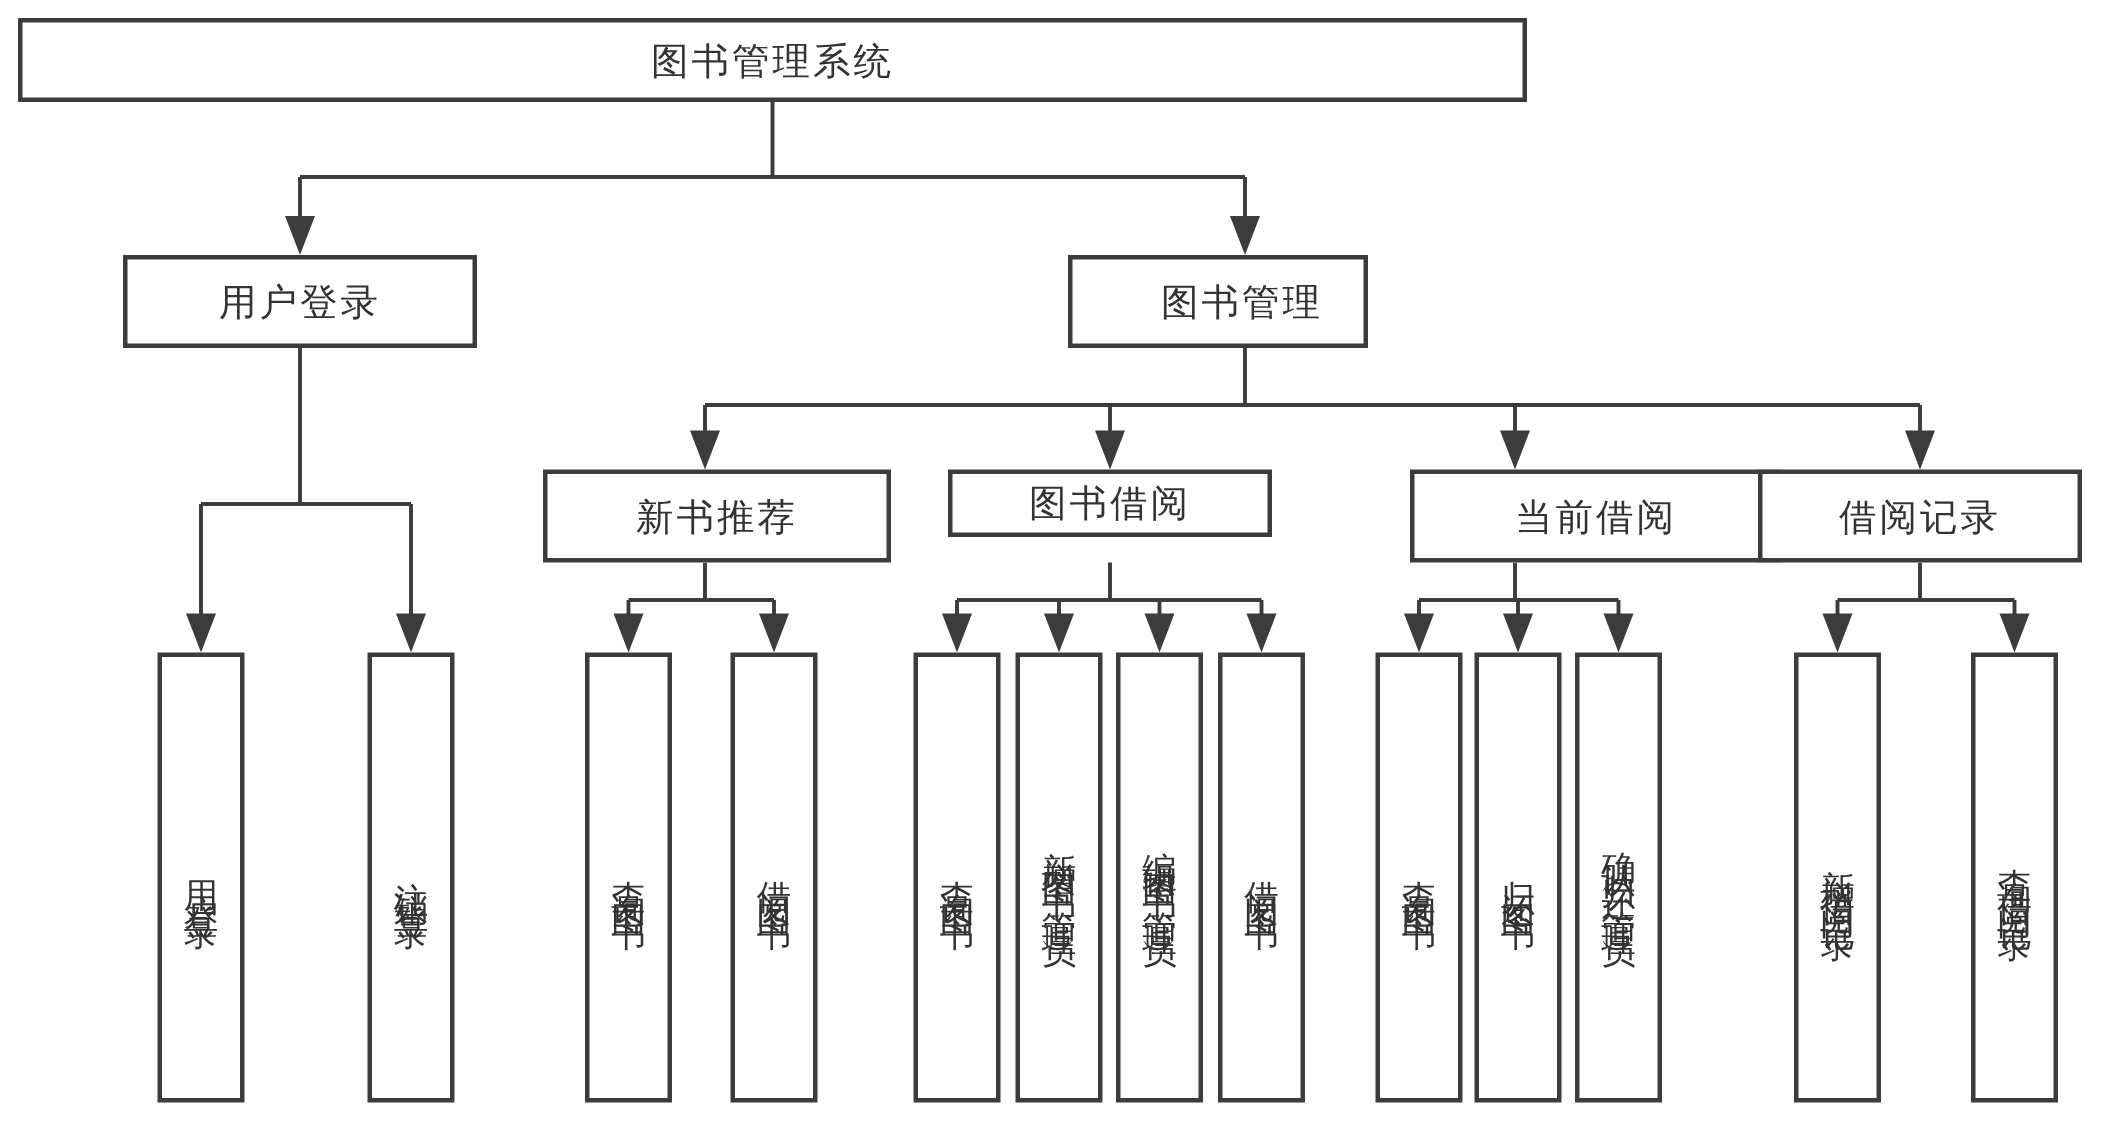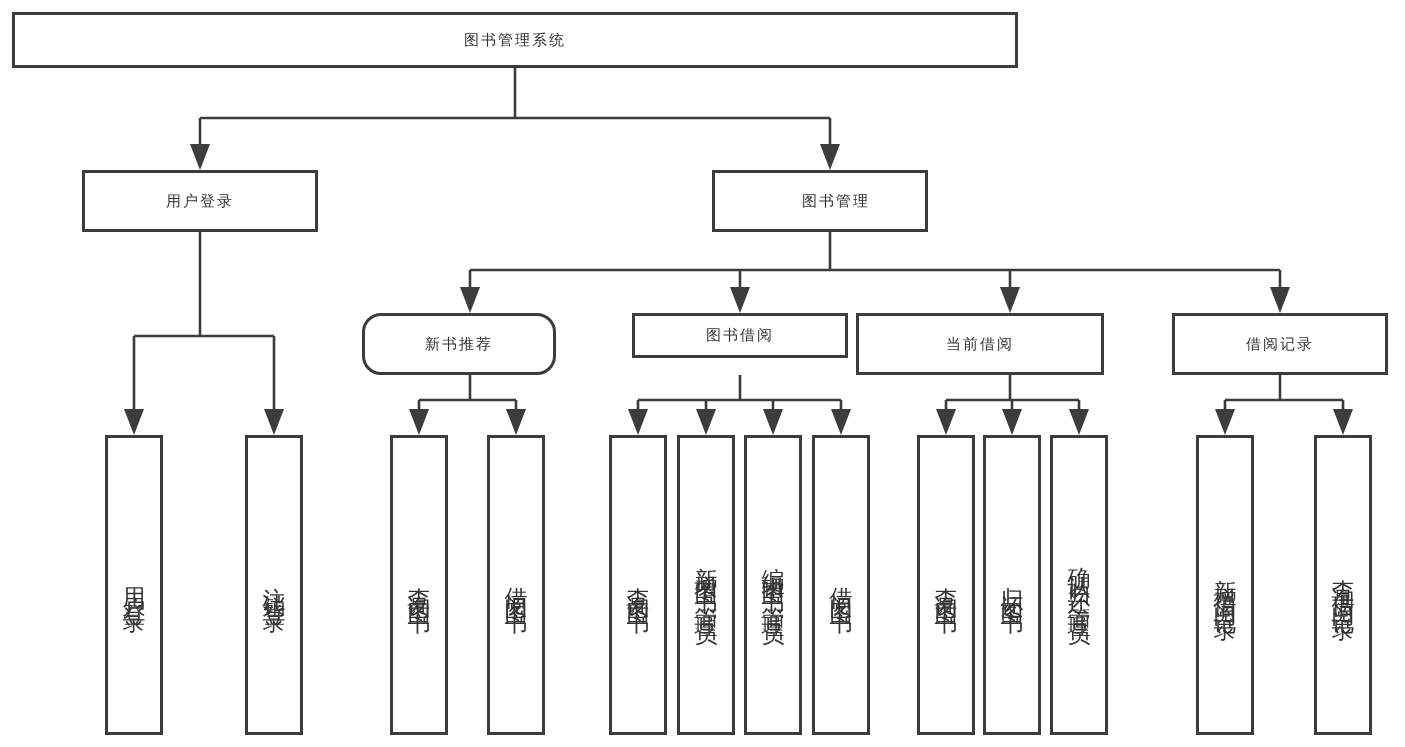--- a/index.html
+++ b/index.html
@@ -24,21 +24,21 @@
     width: 1405px; height: 747px;
   }
   .node {
     position: absolute;
     background: var(--bg);
     border: 3px solid var(--line);
     color: var(--text);
     display: flex;
     align-items: center;
     justify-content: center;
-    font-size: 15px;
+    font-size: 25px;
     letter-spacing: 2px;
     white-space: nowrap;
   }
   .vnode {
     position: absolute;
     background: var(--bg);
     border: 3px solid var(--line);
     color: var(--text);
     display: flex;
     align-items: center;
@@ -122,31 +122,31 @@
       <polygon points="1333,409 1353,409 1343,435" fill="#3c3c3c"></polygon>
     </svg>
 
   <div class="node" style="left:12px; top:12px; width:1006px; height:56px;">
     <span>图书管理系统</span>
   </div>
 
   <div class="node" style="left:82px; top:170px; width:236px; height:62px;">
     <span>用户登录</span>
   </div>
-  <div class="node" style="left:712px; top:170px; width:216px; height:62px;padding-left:32px;">
+  <div class="node" style="left:712px; top:170px; width:200px; height:62px;padding-left:32px;">
     <span>图书管理</span>
   </div>
 
-  <div class="node" style="left:362px; top:313px; width:194px; height:62px;border-radius:19px;">
+  <div class="node" style="left:362px; top:313px; width:232px; height:62px;">
     <span>新书推荐</span>
   </div>
   <div class="node" style="left:632px; top:313px; width:216px; height:45px;">
     <span>图书借阅</span>
   </div>
-  <div class="node" style="left:856px; top:313px; width:248px; height:62px;">
+  <div class="node" style="left:940px; top:313px; width:248px; height:62px;">
     <span>当前借阅</span>
   </div>
   <div class="node" style="left:1172px; top:313px; width:216px; height:62px;">
     <span>借阅记录</span>
   </div>
 
   <div class="vnode" style="left:105px; top:435px; width:58px; height:300px;">
     <span class="vtext">用户登录</span>
   </div>
   <div class="vnode" style="left:245px; top:435px; width:58px; height:300px;">

